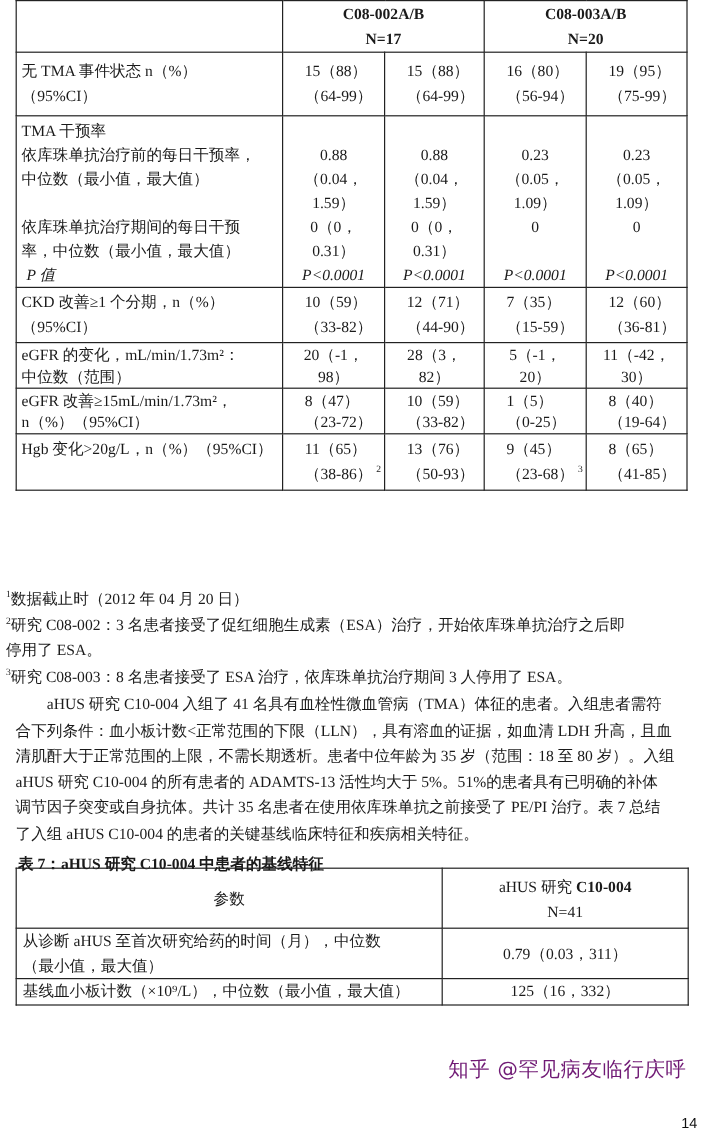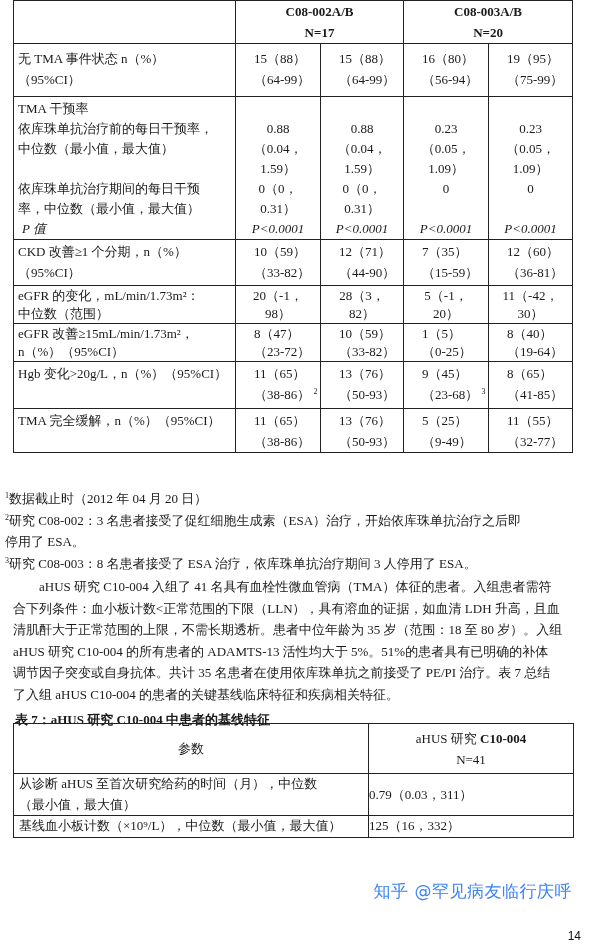--- a/index.html
+++ b/index.html
@@ -12,22 +12,22 @@
   .t1 td.lbl { padding-left:4px; }
   .t1 td.val { padding-left:18px; }
   .t1 td.hdr { text-align:center; font-weight:bold; line-height:21px; padding-top:0; }
   .sup { font-size:8px; vertical-align:super; line-height:0; }
   .it { font-style:italic; }
   .fn { left:5px; font-size:13px; line-height:21px; }
   .para { left:13px; width:560px; font-size:13px; line-height:21.5px; text-align:justify; }
   .t2cap { left:15px; top:711px; font-weight:bold; font-size:13px; }
   .t2 { left:13px; top:723px; width:560px; }
   .t2 td.lbl { padding-left:5px; line-height:20.5px; vertical-align:middle; }
-  .t2 td.val { vertical-align:middle; line-height:20px;margin-left:11px; }
-  .wm { right:28px; top:880px; font-family:"DejaVu Sans",sans-serif; font-size:17px; color:#3b82f6; letter-spacing:0.5px; }
+  .t2 td.val { text-align:center; vertical-align:middle; line-height:20px;margin-left:11px; }
+  .wm { right:28px; top:880px; font-family:"DejaVu Sans",sans-serif; font-size:17px; color:#701a75; letter-spacing:0.5px; }
   .pg { right:19px; top:929px; font-family:"Liberation Sans",sans-serif; font-size:12px; color:#111; }
 </style>
 </head>
 <body>
 
 <table class="t1">
   <colgroup>
       <col style="width:222px">
       <col style="width:85px">
       <col style="width:83px">
@@ -195,41 +195,20 @@
         </td>
     <td class="val" style="padding-top:1px">
           <div>9（45）</div>
           <div><span>（23-68）</span> <span class="sup">3</span></div>
         </td>
     <td class="val" style="padding-top:1px">
           <div>8（65）</div>
           <div>（41-85）</div>
         </td>
   </tr>
-  <tr style="height:44px">
-    <td class="lbl" style="padding-top:1px">
-          <div>TMA 完全缓解，n（%）（95%CI）</div>
-        </td>
-    <td class="val" style="padding-top:1px">
-          <div>11（65）</div>
-          <div>（38-86）</div>
-        </td>
-    <td class="val" style="padding-top:1px">
-          <div>13（76）</div>
-          <div>（50-93）</div>
-        </td>
-    <td class="val" style="padding-top:1px">
-          <div>5（25）</div>
-          <div>（9-49）</div>
-        </td>
-    <td class="val" style="padding-top:1px">
-          <div>11（55）</div>
-          <div>（32-77）</div>
-        </td>
-  </tr>
 </tbody>
   </table>
 
 <div class="abs fn" style="top:488px"><span class="sup">1</span><span>数据截止时（2012 年 04 月 20 日）</span></div>
 <div class="abs fn" style="top:510px"><span class="sup">2</span><span>研究 C08-002：3 名患者接受了促红细胞生成素（ESA）治疗，开始依库珠单抗治疗之后即</span></div>
 <div class="abs fn" style="top:531px">停用了 ESA。</div>
 <div class="abs fn" style="top:553px"><span class="sup">3</span><span>研究 C08-003：8 名患者接受了 ESA 治疗，依库珠单抗治疗期间 3 人停用了 ESA。</span></div>
 
 <div class="abs para" style="top:576px">
   <div>　　aHUS 研究 C10-004 入组了 41 名具有血栓性微血管病（TMA）体征的患者。入组患者需符</div>

